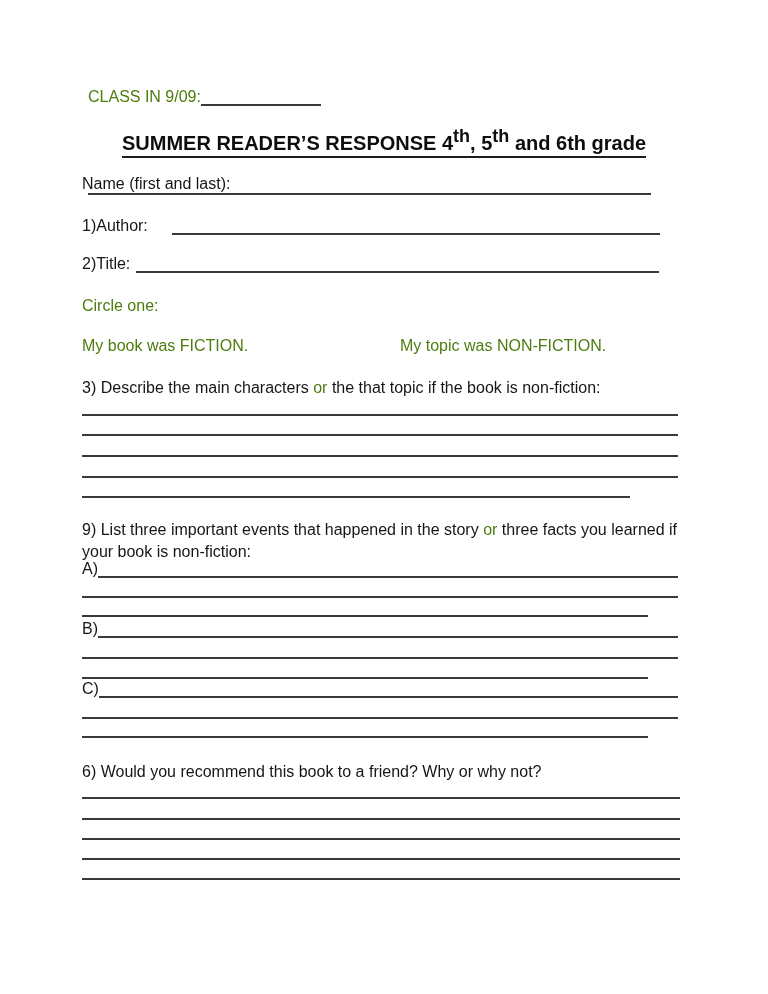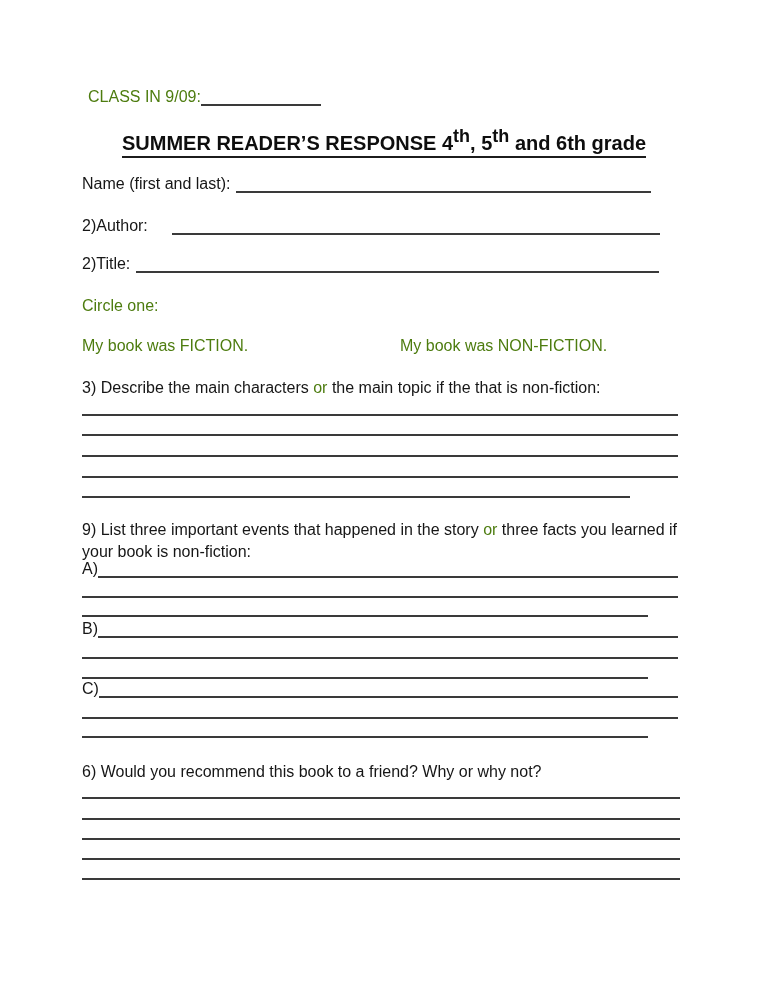--- a/index.html
+++ b/index.html
@@ -49,41 +49,41 @@
 
   <div class="abs row" style="left:88px; top:88px; width:233px;">
     <span class="b">CLASS IN 9/09:</span>
     <span class="fill"></span>
   </div>
 
   <div class="title-wrap">
     <span class="title"><span>SUMMER READER’S RESPONSE 4</span><span class="sup">th</span><span>, 5</span><span class="sup">th</span><span> and 6th grade</span></span>
   </div>
 
-  <div class="abs row" style="left:82px; top:175px; width:569px;">
+  <div class="abs row" style="left:82px; top:175px; width:569px;flex-direction:column;">
     <span>Name (first and last):</span>
     <span class="fill gap-sm"></span>
   </div>
 
   <div class="abs row" style="left:82px; top:217px; width:578px;">
-    <span>2)Author:</span>
+    <span>1)Author:</span>
     <span class="fill gap-md"></span>
   </div>
 
   <div class="abs row" style="left:82px; top:255px; width:577px;">
     <span>2)Title:</span>
     <span class="fill gap-sm"></span>
   </div>
 
   <div class="abs b" style="left:82px; top:297px;">Circle one:</div>
 
   <div class="abs b" style="left:82px; top:337px;text-align:center;">My book was FICTION.</div>
-  <div class="abs b" style="left:400px; top:337px;">My book was NON-FICTION.</div>
+  <div class="abs b" style="left:400px; top:337px;">My topic was NON-FICTION.</div>
 
-  <div class="abs para" style="left:82px; top:377px; width:620px;"><span>3) Describe the main characters </span><span class="b">or</span><span> the main topic if the that is non-fiction:</span></div>
+  <div class="abs para" style="left:82px; top:377px; width:620px;"><span>3) Describe the main characters </span><span class="b">or</span><span> the that topic if the book is non-fiction:</span></div>
 
   <div class="hline" style="left:82px; top:414px; width:596px;"></div>
   <div class="hline" style="left:82px; top:434px; width:596px;"></div>
   <div class="hline" style="left:82px; top:455px; width:596px;"></div>
   <div class="hline" style="left:82px; top:476px; width:596px;"></div>
   <div class="hline" style="left:82px; top:496px; width:548px;"></div>
 
   <div class="abs para" style="left:82px; top:519px; width:600px;"><span>9) List three important events that happened in the story </span><span class="b">or</span><span> three facts you learned if your book is non-fiction:</span></div>
 
   <div class="abs row" style="left:82px; top:560px; width:596px;">

